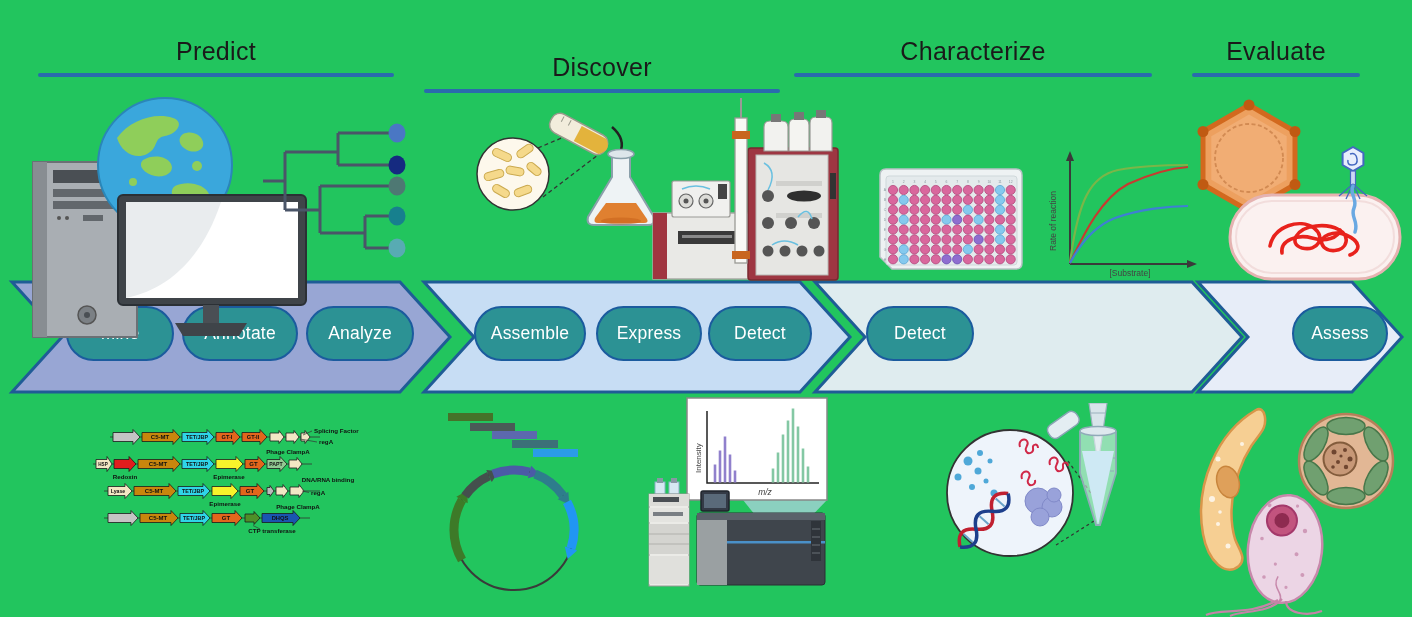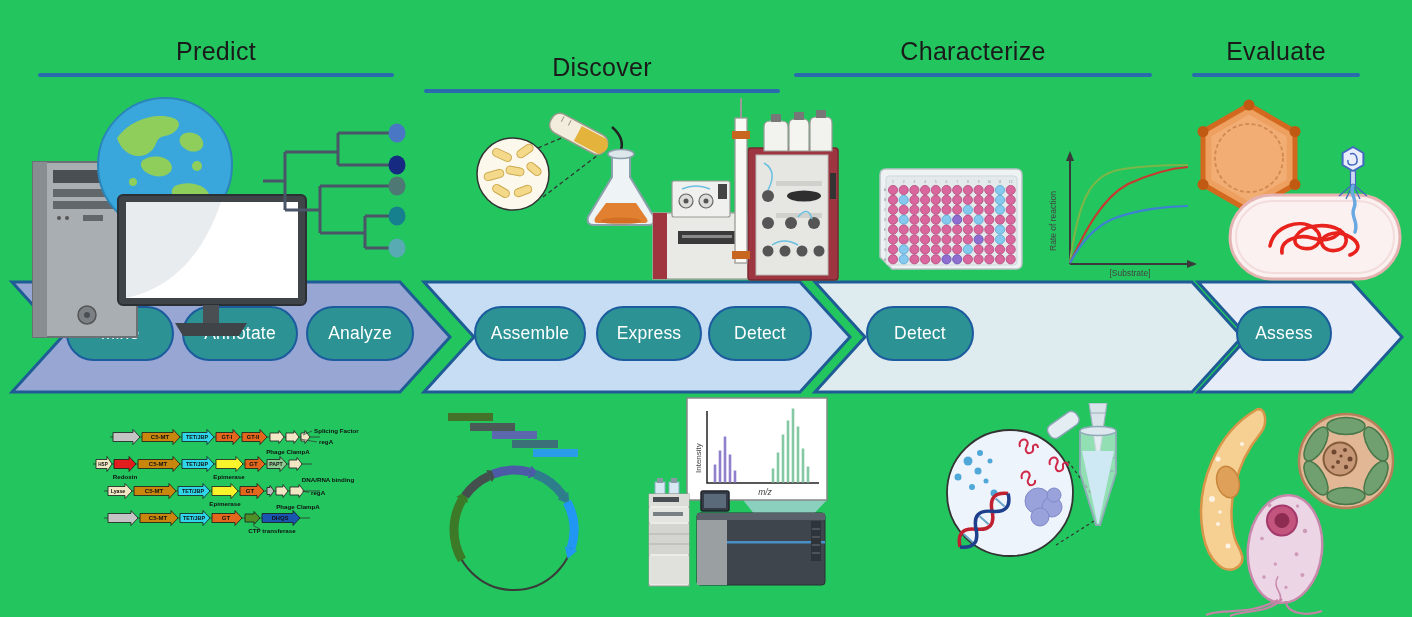--- a/index.html
+++ b/index.html
@@ -49,21 +49,21 @@
     </g>
   </svg>
 
   <div class="pill" style="left:66px;width:108px;">Mine</div>
   <div class="pill" style="left:182px;width:116px;">Annotate</div>
   <div class="pill" style="left:306px;width:108px;">Analyze</div>
   <div class="pill" style="left:596px;width:106px;">Express</div>
   <div class="pill" style="left:474px;width:112px;">Assemble</div>
   <div class="pill" style="left:708px;width:104px;">Detect</div>
   <div class="pill" style="left:866px;width:108px;">Detect</div>
-  <div class="pill" style="left:1236px;width:96px;">Assess</div>
+  <div class="pill" style="left:1292px;width:96px;">Assess</div>
 
   <svg class="illus" style="left:25px;top:90px;" width="290" height="255" viewBox="0 0 290 255">
     <g>
       <rect x="8" y="72" width="104" height="175" fill="#a9aeb3" stroke="#6b7075" stroke-width="2"></rect>
       <rect x="8" y="72" width="14" height="175" fill="#888d92"></rect>
       <rect x="28" y="80" width="76" height="13" fill="#4a4f54"></rect>
       <rect x="28" y="99" width="76" height="8" fill="#62676c"></rect>
       <rect x="28" y="111" width="76" height="8" fill="#62676c"></rect>
       <circle cx="34" cy="128" r="2" fill="#555"></circle>
         <circle cx="42" cy="128" r="2" fill="#555"></circle>

